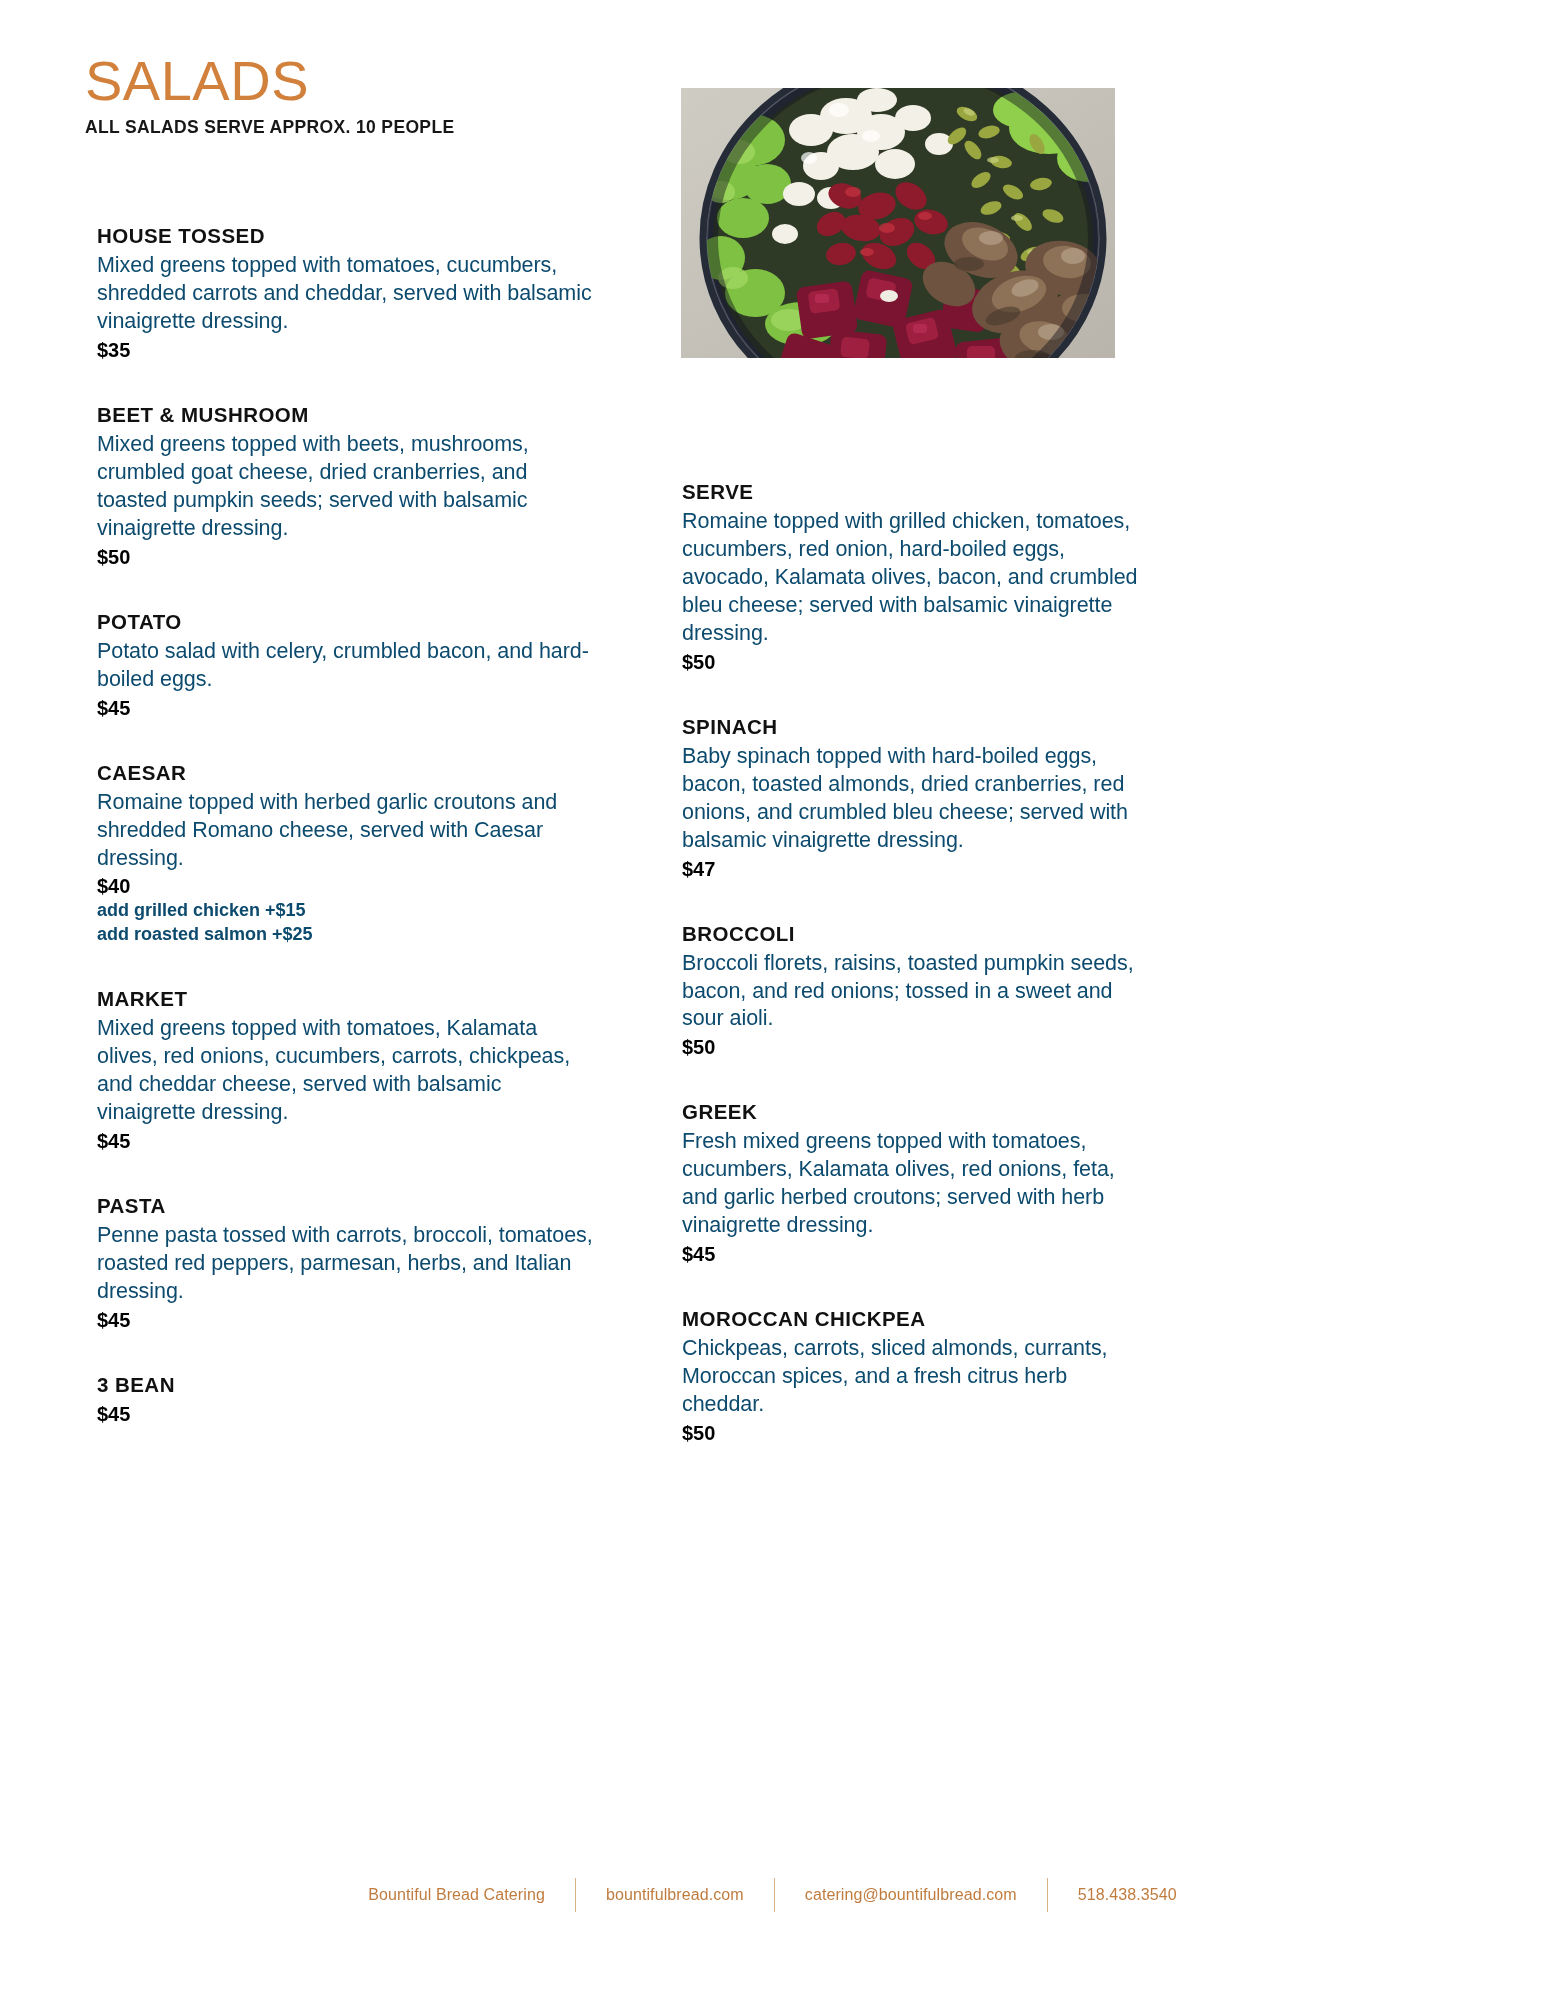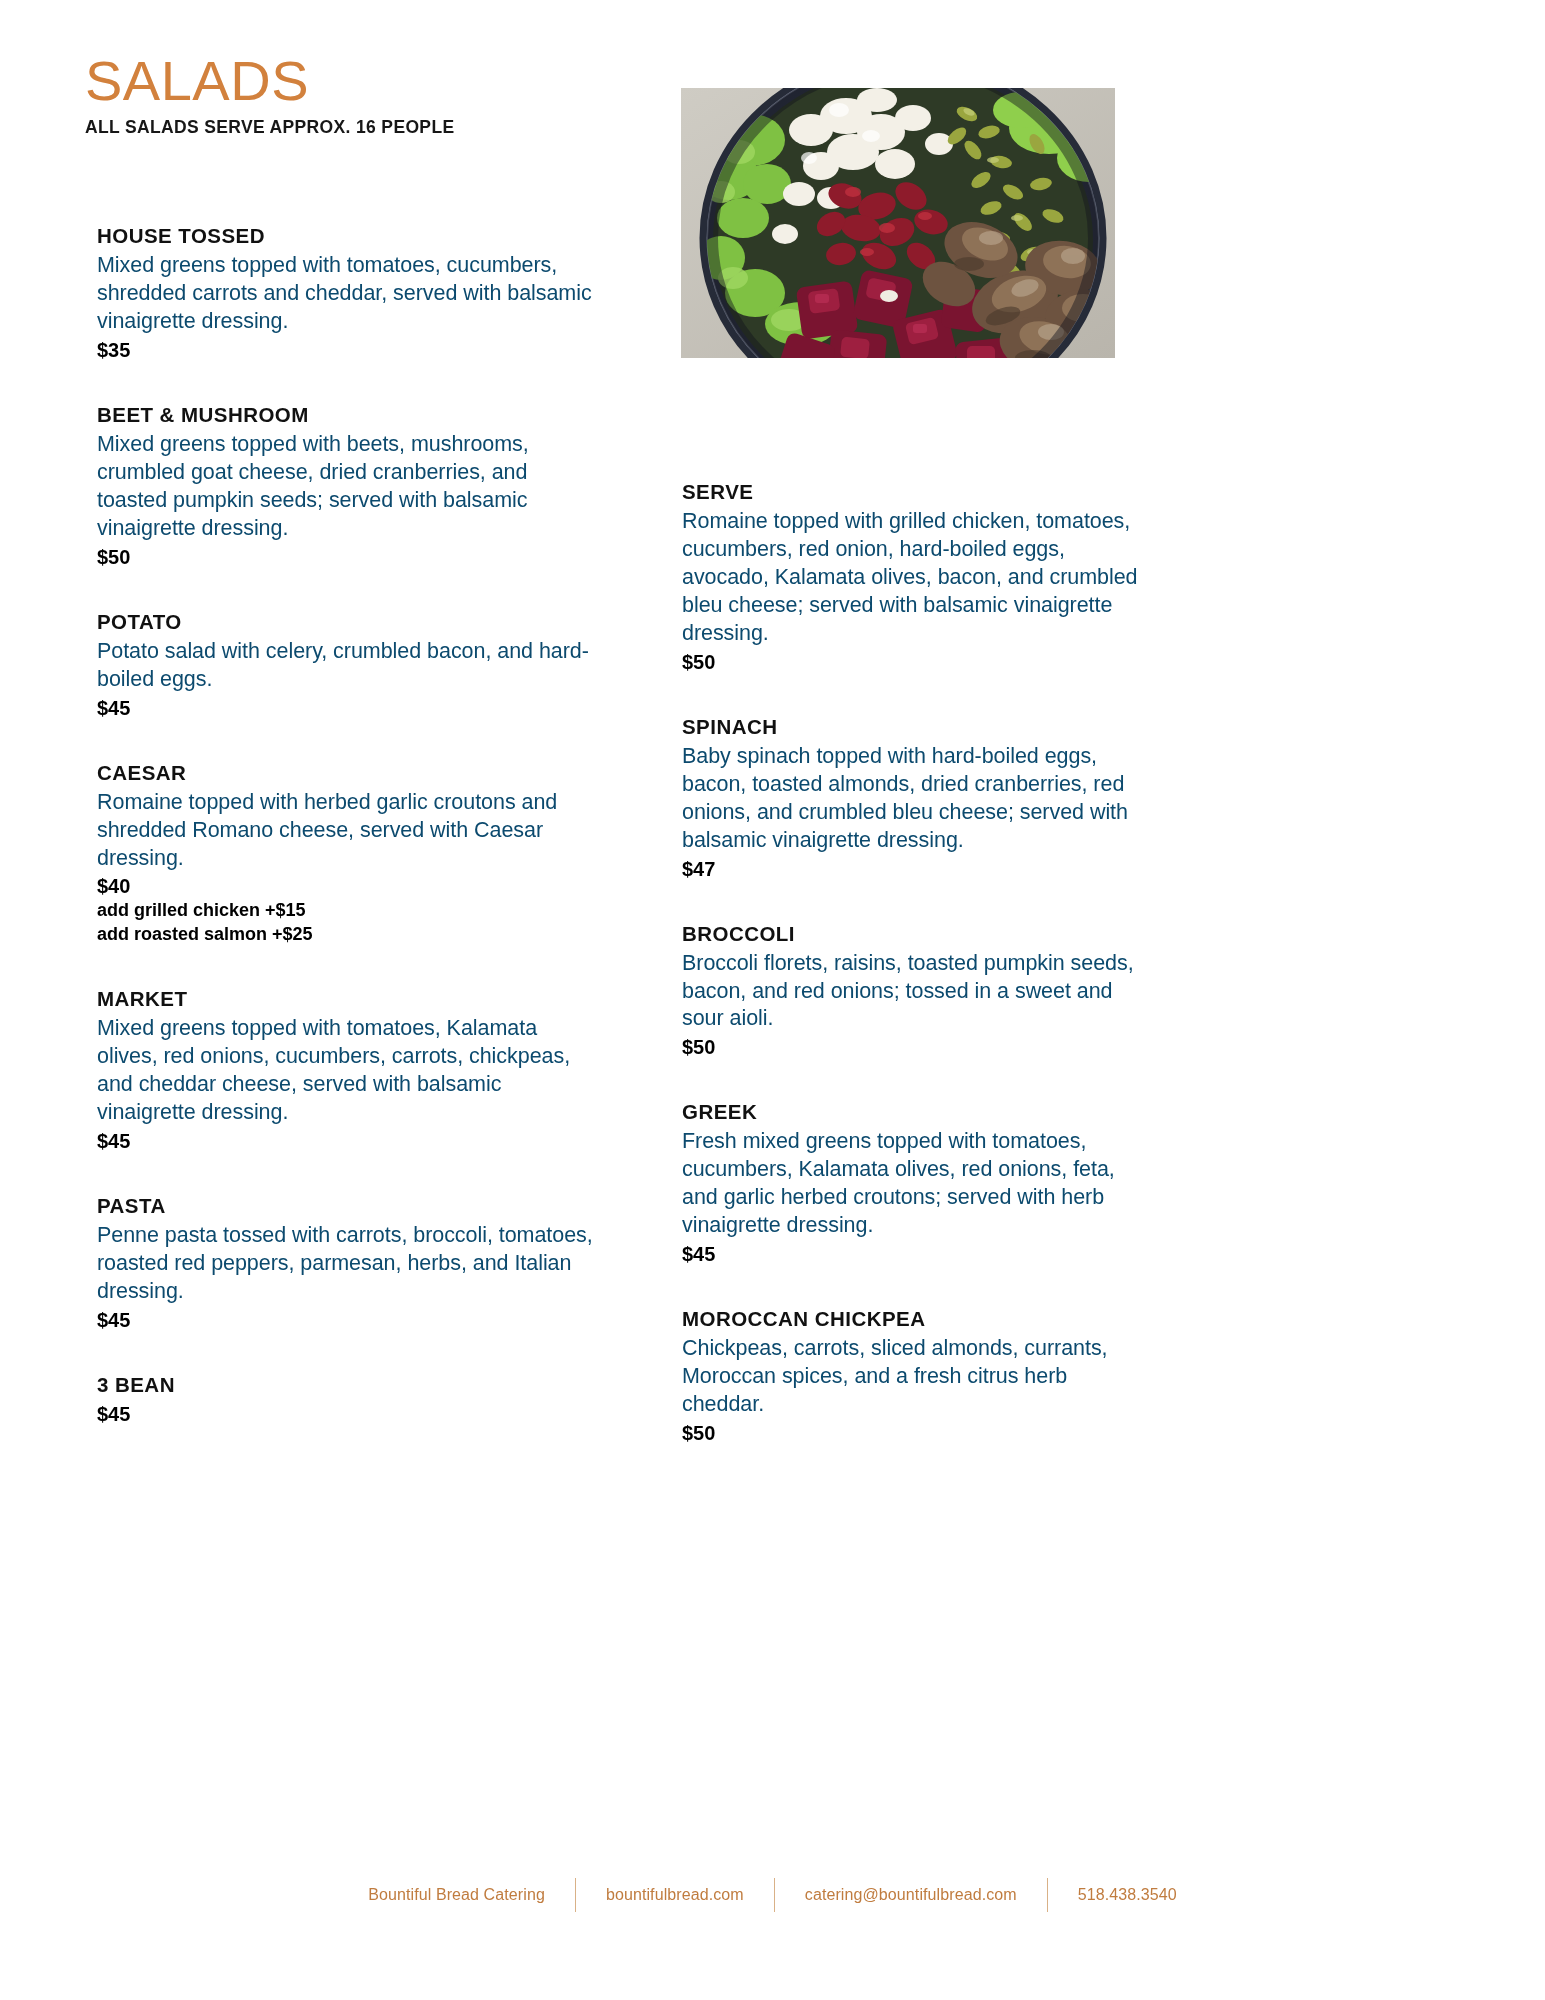--- a/index.html
+++ b/index.html
@@ -89,21 +89,21 @@
     font-weight: bold;
     line-height: 1.3;
     margin: 1px 0 0 0;
     color: #000000;
   }
   .item-addon {
     font-size: 18px;
     font-weight: bold;
     line-height: 1.32;
     margin: 0;
-    color: #000000;
+    color: #0c4a6e;
   }
 
   
   .hero {
     position: absolute;
     left: 681px;
     top: 88px;
     width: 434px;
     height: 270px;
     overflow: hidden;
@@ -135,21 +135,21 @@
     background: #d9b187;
   }
 </style>
 </head>
 <body>
 
 <div class="page">
 
   <div class="header-block">
     <h1 class="title">SALADS</h1>
-    <p class="subtitle">ALL SALADS SERVE APPROX. 16 PEOPLE</p>
+    <p class="subtitle">ALL SALADS SERVE APPROX. 10 PEOPLE</p>
   </div>
 
   <div class="hero">
     <svg width="434" height="270" viewBox="0 0 434 270" xmlns="http://www.w3.org/2000/svg">
       <defs>
         <radialGradient id="bowlg" cx="50%" cy="45%" r="72%">
           <stop offset="0%" stop-color="#3a4152"></stop>
           <stop offset="70%" stop-color="#2b3040"></stop>
           <stop offset="100%" stop-color="#1b1f2b"></stop>
         </radialGradient>

